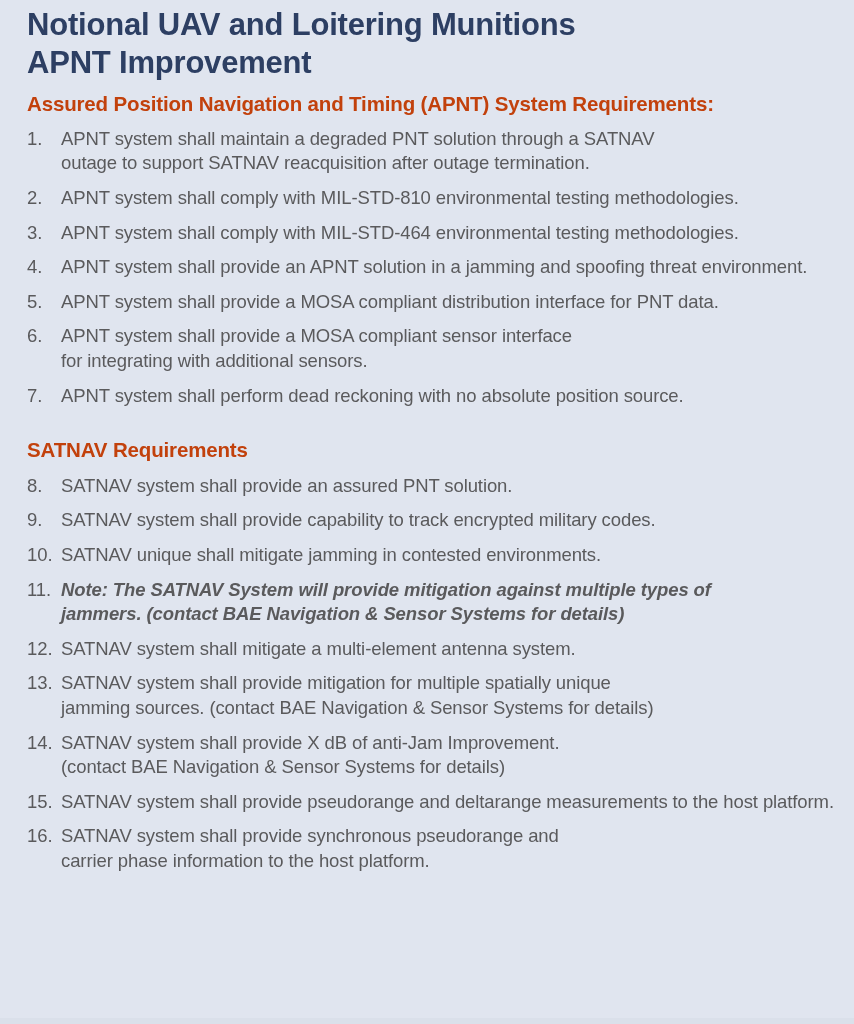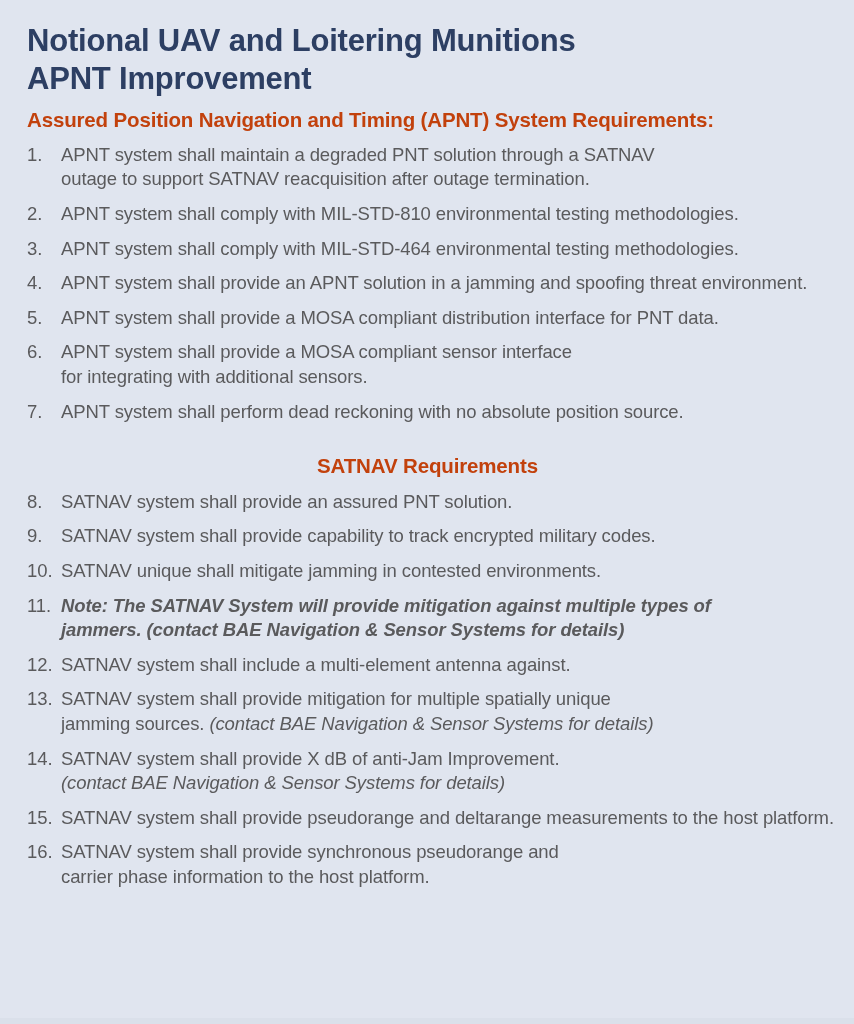--- a/index.html
+++ b/index.html
@@ -15,21 +15,21 @@
     overflow: hidden;
     position: relative;
   }
   #slide {
     position: absolute;
     left: 0; top: 0;
     width: 854px;
     height: 1024px;
     background: #e0e5ef;
     box-sizing: border-box;
-    padding: 22px 26px 0 27px;
+    padding: 6px 26px 0 27px;
   }
   #bottom-band {
     position: absolute;
     left: 0;
     bottom: 0;
     width: 854px;
     height: 6px;
     background: #dae0ea;
   }
 
@@ -50,21 +50,20 @@
     font-size: 20.5px;
     font-weight: bold;
     letter-spacing: -0.15px;
     line-height: 1.2;
     margin: 0 0 10px 0;
     white-space: nowrap;
   }
   .section-head.satnav {
     margin-top: 30px;
     margin-bottom: 11px;
-    text-align: center;
   }
 
   ol.reqs {
     list-style: none;
     margin: 0;
     padding: 0;
   }
   li.req {
     display: flex;
     align-items: flex-start;
@@ -86,21 +85,20 @@
   }
   .txt {
     flex: 1 1 auto;
     min-width: 0;
   }
   .ln {
     display: block;
     white-space: nowrap;
   }
   .ital {
-    font-style: italic;
   }
   li.italic-item .txt { font-style: italic; font-weight: bold; }
 </style>
 </head>
 <body>
 
 <div id="slide">
 
   <div class="title-block">
     <div class="title-line">Notional UAV and Loitering Munitions</div>
@@ -178,21 +176,21 @@
       <li class="req italic-item">
         <span class="num">11.</span>
         <span class="txt">
           <span class="ln">Note: The SATNAV System will provide mitigation against multiple types of</span>
           <span class="ln">jammers. (contact BAE Navigation &amp; Sensor Systems for details)</span>
         </span>
       </li>
       <li class="req">
         <span class="num">12.</span>
         <span class="txt">
-          <span class="ln">SATNAV system shall include a multi-element antenna against.</span>
+          <span class="ln">SATNAV system shall mitigate a multi-element antenna system.</span>
         </span>
       </li>
       <li class="req">
         <span class="num">13.</span>
         <span class="txt">
           <span class="ln">SATNAV system shall provide mitigation for multiple spatially unique</span>
           <span class="ln"><span>jamming sources. </span><span class="ital">(contact BAE Navigation &amp; Sensor Systems for details)</span></span>
         </span>
       </li>
       <li class="req">

